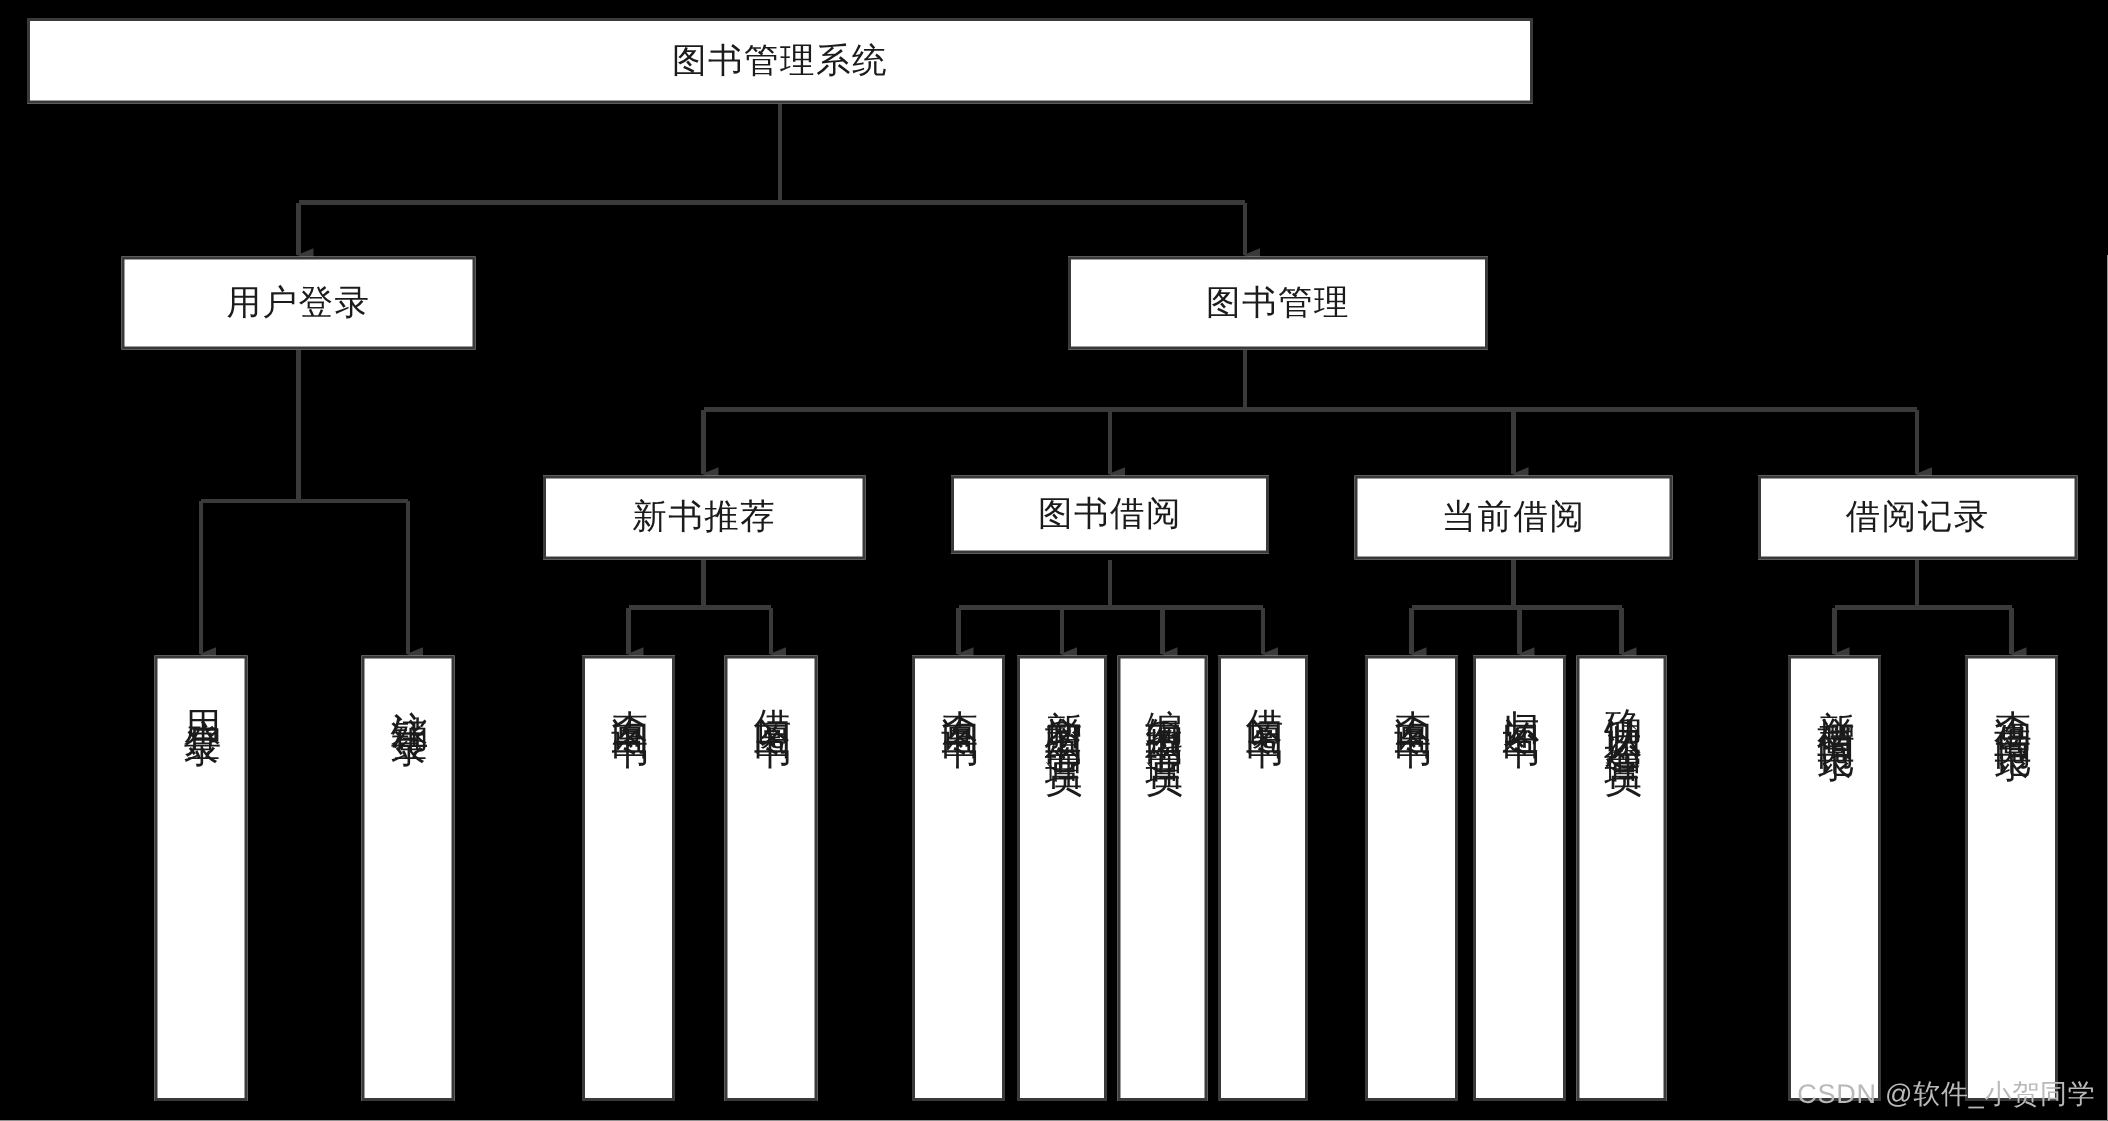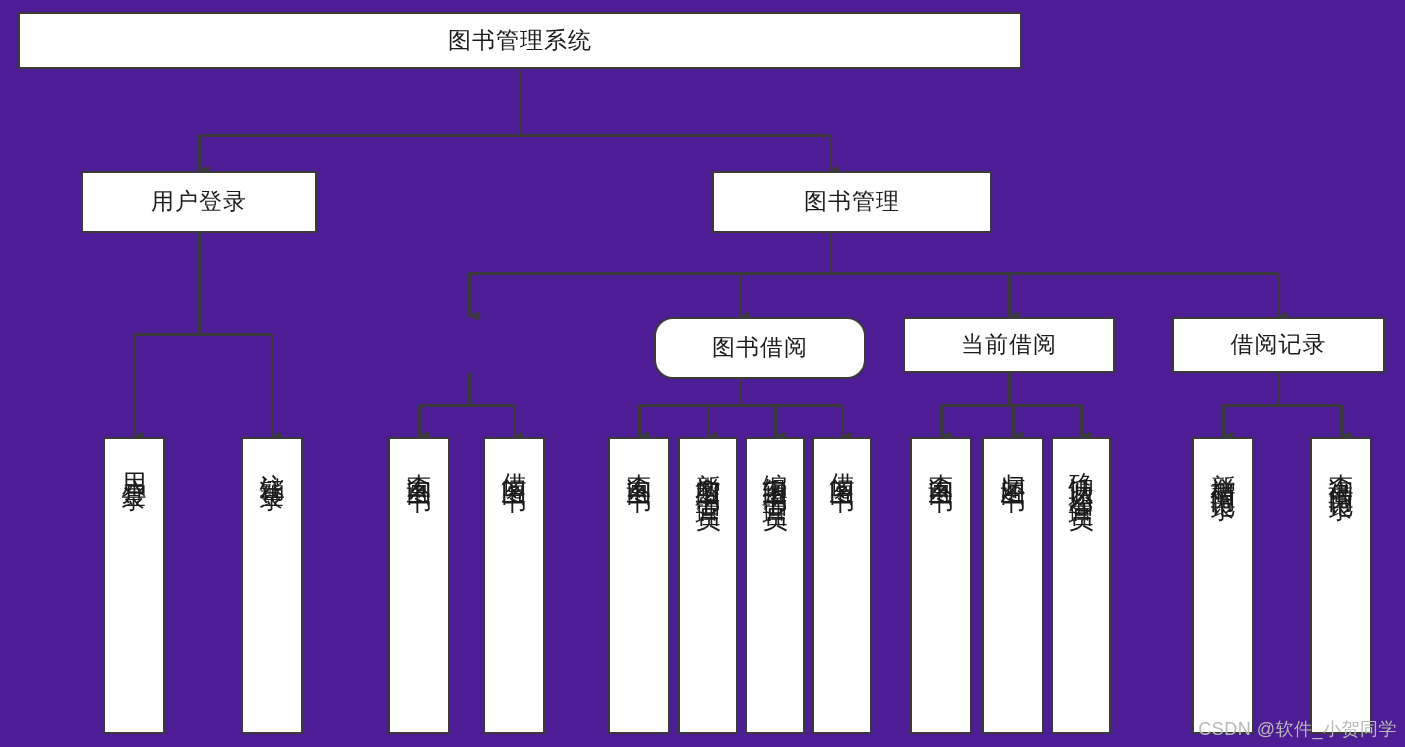--- a/index.html
+++ b/index.html
@@ -8,21 +8,21 @@
     padding: 0;
     background: #ffffff;
   }
   body {
     font-family: "Liberation Sans", "DejaVu Sans", sans-serif;
   }
   #diagram-root {
     position: relative;
     width: 1405px;
     height: 747px;
-    background: #4c1d95;
+    background: #000000;
     overflow: hidden;
   }
   #edge-layer {
     position: absolute;
     left: 0;
     top: 0;
     width: 1405px;
     height: 747px;
     pointer-events: none;
   }
@@ -121,21 +121,24 @@
     <span class="node-label">图书管理系统</span>
   </div>
 
   <div class="node horizontal" style="left: 81px; top: 171px; width: 236px; height: 62px;">
     <span class="node-label">用户登录</span>
   </div>
   <div class="node horizontal" style="left: 712px; top: 171px; width: 280px; height: 62px;">
     <span class="node-label">图书管理</span>
   </div>
 
-  <div class="node horizontal" style="left: 654px; top: 317px; width: 212px; height: 62px; border-radius: 19px;">
+  <div class="node horizontal" style="left: 362px; top: 317px; width: 215px; height: 56px;">
+    <span class="node-label">新书推荐</span>
+  </div>
+  <div class="node horizontal" style="left: 634px; top: 317px; width: 212px; height: 52px;">
     <span class="node-label">图书借阅</span>
   </div>
   <div class="node horizontal" style="left: 903px; top: 317px; width: 212px; height: 56px;">
     <span class="node-label">当前借阅</span>
   </div>
   <div class="node horizontal" style="left: 1172px; top: 317px; width: 213px; height: 56px;">
     <span class="node-label">借阅记录</span>
   </div>
 
   <div class="node vertical" style="left: 103px; top: 437px; width: 62px; height: 297px;">

